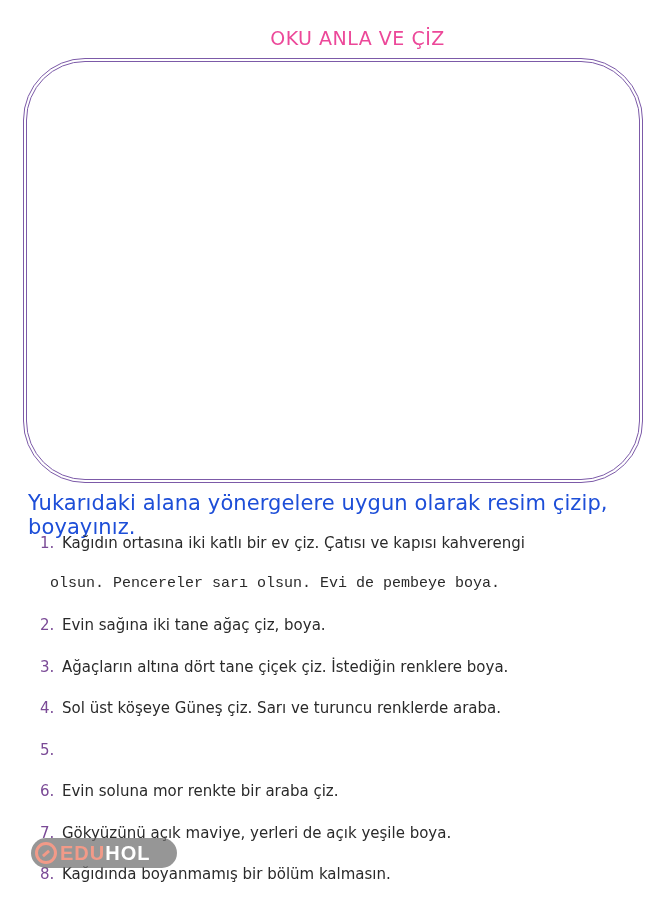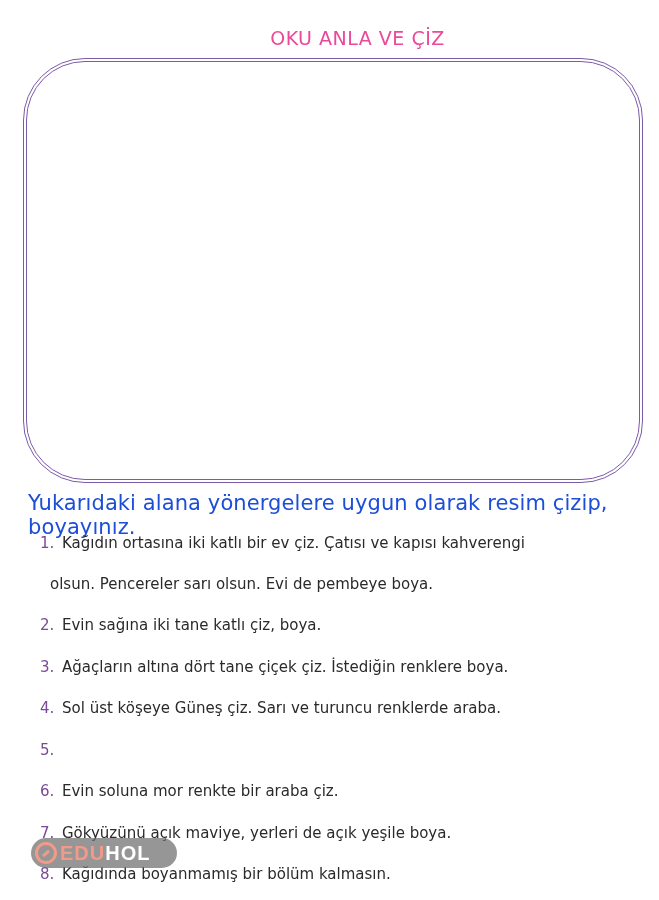--- a/index.html
+++ b/index.html
@@ -67,20 +67,21 @@
     .list li .num {
       position: absolute;
       left: 0;
       top: 0;
       color: #7a4a96;
     }
     .list li .line2 {
       display: block;
       margin-left: -12px;
       margin-top: 21px;
+      font-family: Liberation Mono, monospace;
     }
     .item-1 { height: 82px; }
     .list li.row { height: 41.5px; }
     .watermark {
       position: absolute;
       left: 31px;
       top: 838px;
       width: 146px;
       height: 30px;
       border-radius: 15px;
@@ -126,21 +127,21 @@
 <div class="instruction">Yukarıdaki alana yönergelere uygun olarak resim çizip, boyayınız.</div>
 
 <ul class="list">
   <li class="item-1">
     <span class="num">1.</span>
     <span>Kağıdın ortasına iki katlı bir ev çiz. Çatısı ve kapısı kahverengi</span>
     <span class="line2">olsun. Pencereler sarı olsun. Evi de pembeye boya.</span>
   </li>
   <li class="row">
     <span class="num">2.</span>
-    <span>Evin sağına iki tane katlı çiz, boya.</span>
+    <span>Evin sağına iki tane ağaç çiz, boya.</span>
   </li>
   <li class="row">
     <span class="num">3.</span>
     <span>Ağaçların altına dört tane çiçek çiz. İstediğin renklere boya.</span>
   </li>
   <li class="row">
     <span class="num">4.</span>
     <span>Sol üst köşeye Güneş çiz. Sarı ve turuncu renklerde araba.</span>
   </li>
   <li class="row">

